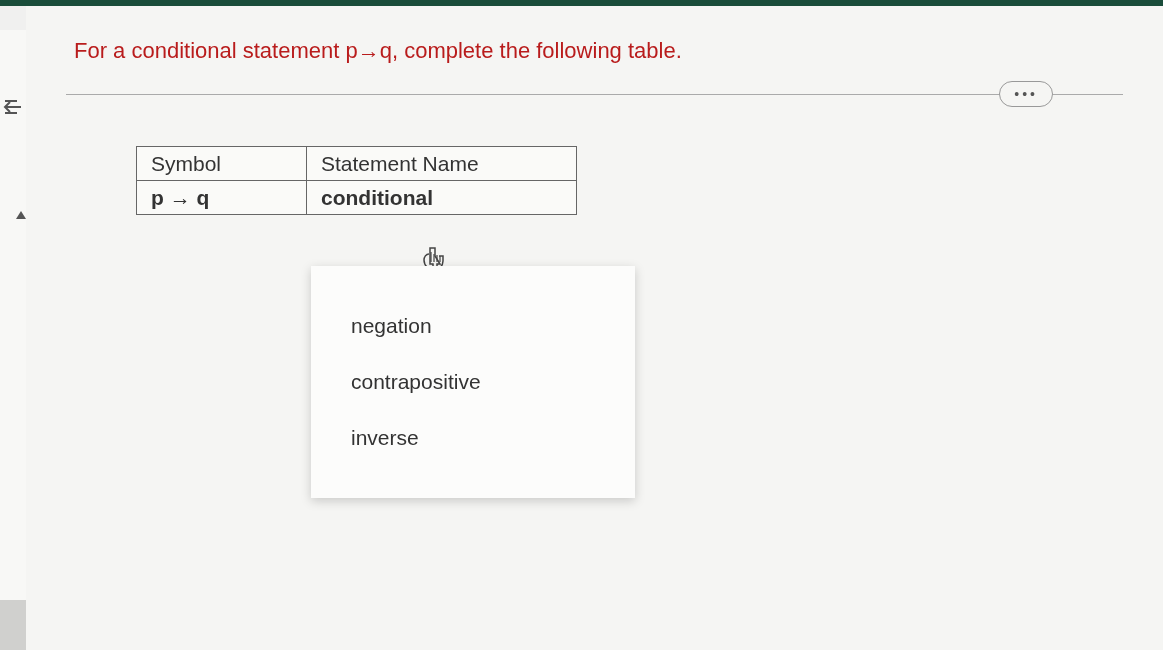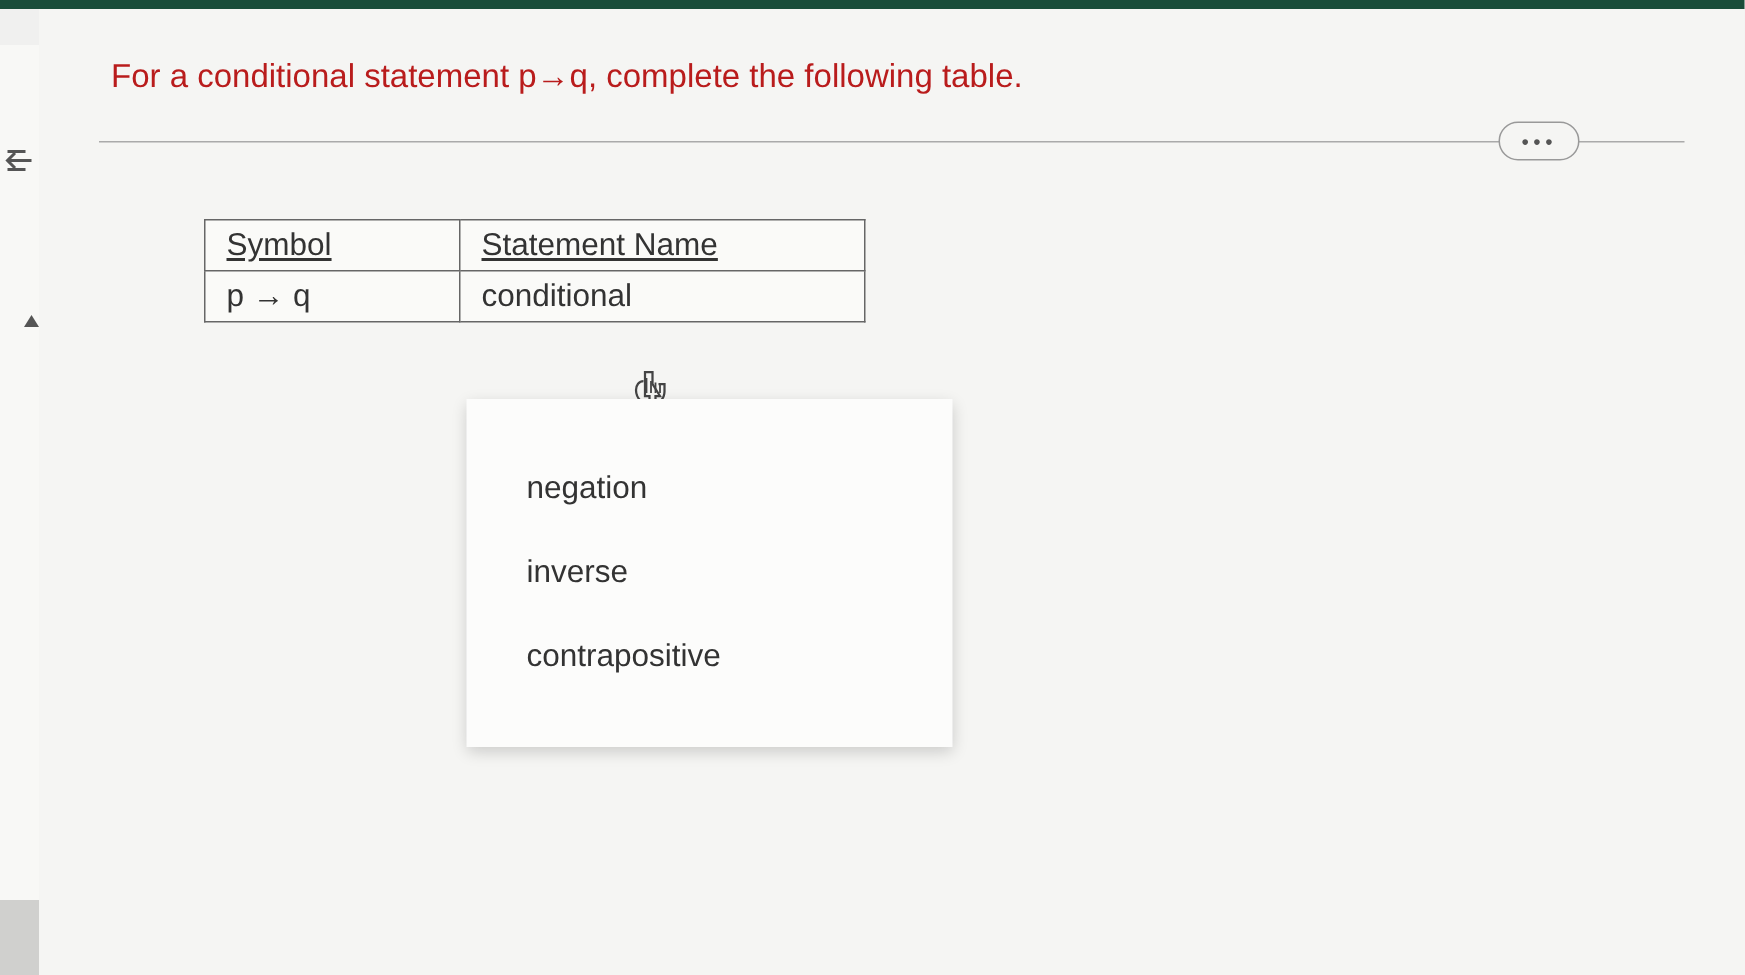--- a/index.html
+++ b/index.html
@@ -93,26 +93,25 @@
     .logic-table {
       border-collapse: collapse;
       background: #fafaf8;
     }
     .logic-table td, .logic-table th {
       border: 1px solid #666;
       padding: 4px 14px;
       font-size: 21px;
       color: #333;
       text-align: left;
-      font-weight: normal;
+      font-weight: bold;
       height: 34px;
     }
     .logic-table th {
       font-weight: normal;
-      text-decoration: underline;
     }
     .col-symbol {
       width: 170px;
     }
     .col-name {
       width: 270px;
       margin-left: 22px;
     }
     .dropdown-cell {
       position: relative;
@@ -215,17 +214,17 @@
     <div class="cursor-pointer">
       <svg width="26" height="30" viewBox="0 0 26 30">
         <path d="M9 2 L9 18 L12 18 L12 28 L16 28 L16 18 L19 18 L14 10 L14 2 Z" fill="none" stroke="#444" stroke-width="1.5"></path>
         <path d="M8 8 C5 8 3 11 3 14 C3 20 8 24 13 24 C18 24 22 20 22 15 L22 10 L18 10" fill="none" stroke="#444" stroke-width="1.5"></path>
         <path d="M10 6 L10 16 M13 8 L13 16 M16 9 L16 16 M19 10 L19 16" fill="none" stroke="#444" stroke-width="1.2"></path>
       </svg>
     </div>
 
     <div class="dropdown-menu">
       <div class="item">negation</div>
+      <div class="item">contrapositive</div>
       <div class="item">inverse</div>
-      <div class="item">contrapositive</div>
     </div>
   </div>
 </div>
 
 </body></html>

